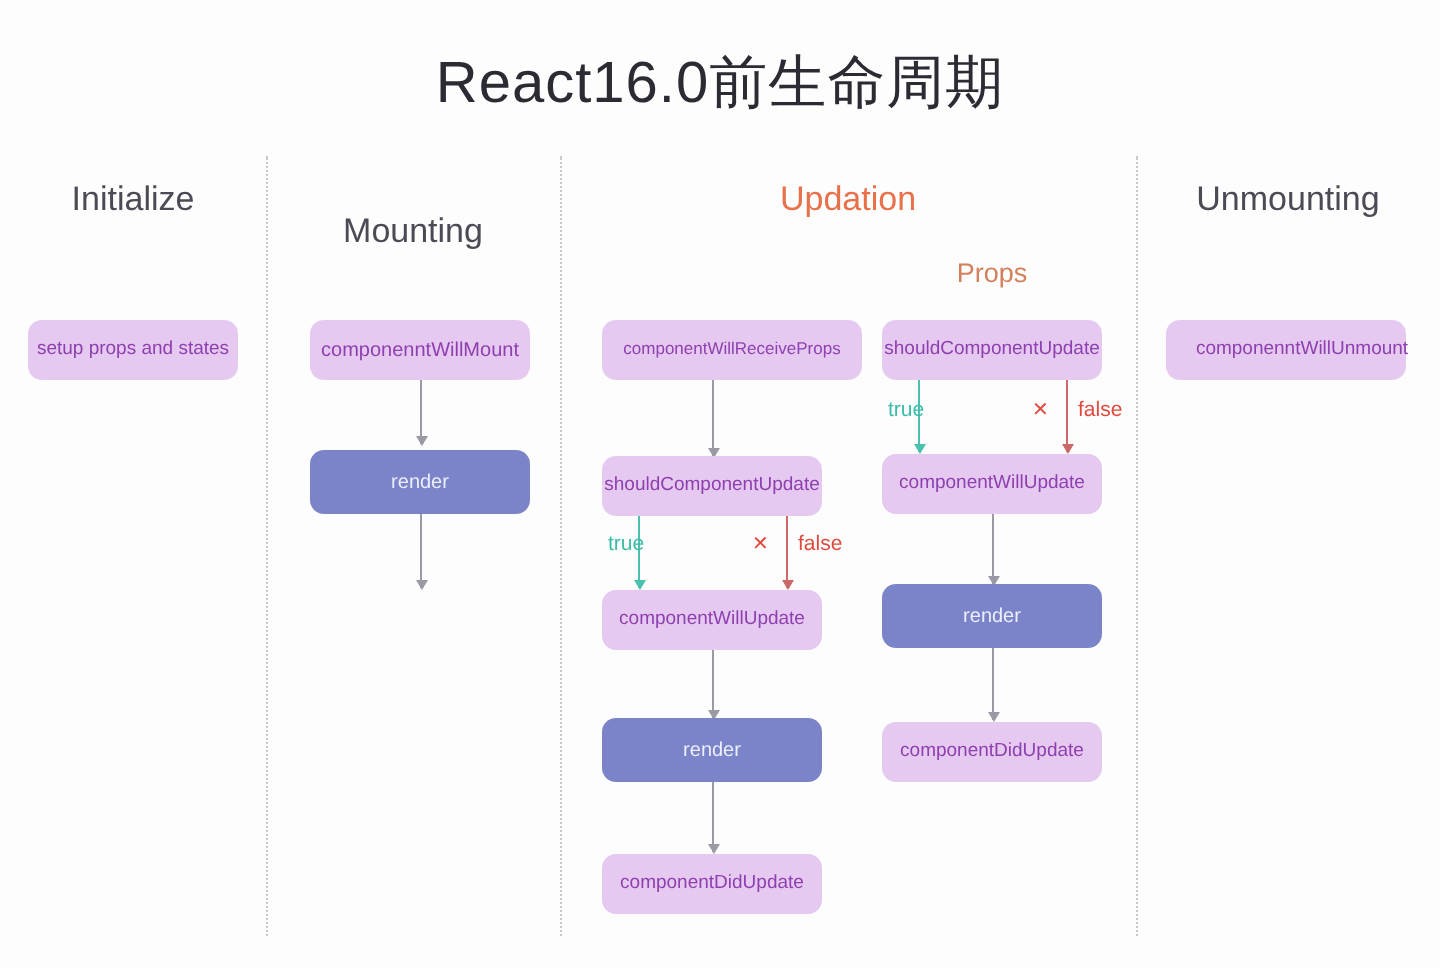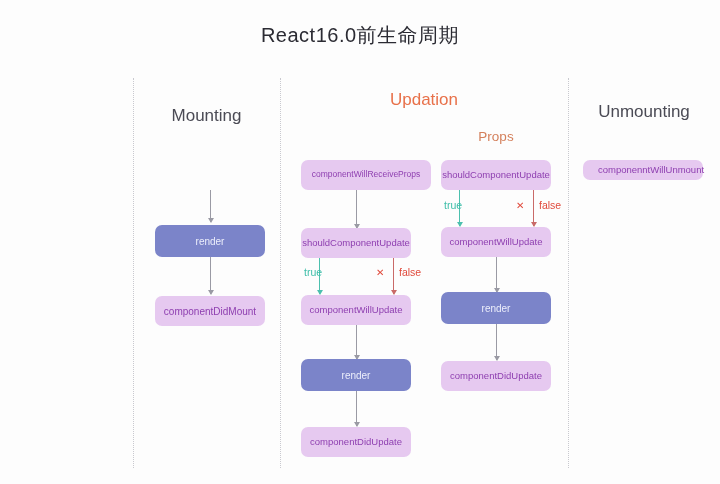--- a/index.html
+++ b/index.html
@@ -18,21 +18,21 @@
     overflow: hidden;
   }
 
   
   #title {
     position: absolute;
     top: 22px;
     left: 0;
     width: 720px;
     text-align: center;
-    font-size: 20px;
+    font-size: 29px;
     color: #2b2b33;
     letter-spacing: 0.5px;
     white-space: nowrap;
   }
 
   
   .divider {
     position: absolute;
     top: 78px;
     width: 0px;
@@ -126,34 +126,36 @@
 <body>
 
 <div id="canvas">
 
   <div id="title">React16.0前生命周期</div>
 
   <div class="divider" style="left:133px;"></div>
   <div class="divider" style="left:280px;"></div>
   <div class="divider" style="left:568px;"></div>
 
+  <div class="phase-header" style="left:0px; top:90px; width:133px;">Initialize</div>
   <div class="phase-header" style="left:133px; top:106px; width:147px;">Mounting</div>
   <div class="phase-header accent" style="left:280px; top:90px; width:288px;">Updation</div>
-  <div class="phase-header" style="left:568px; top:102px; width:152px;">Unmounting</div>
+  <div class="phase-header" style="left:568px; top:90px; width:152px;">Unmounting</div>
 
   <div class="sub-header" style="left:286px; top:129px; width:140px;margin-top:37px;">Props</div>
   <div class="sub-header" style="left:426px; top:129px; width:140px;">Props</div>
 
+  <div class="node purple" style="left:14px; top:160px; width:105px; height:30px; font-size:9.5px;">setup props and states</div>
 
+  <div class="node purple" style="left:155px; top:160px; width:110px; height:30px; font-size:10px;">componenntWillMount</div>
   <div class="arrow" style="left:210px; top:190px; height:32px;"></div>
 
   <div class="node blue" style="left:155px; top:225px; width:110px; height:32px; font-size:10px;">render</div>
   <div class="arrow" style="left:210px; top:257px; height:37px;"></div>
 
-  <div class="node purple" style="left:155px; top:296px; width:110px; height:30px; font-size:10px;">componentDidMount</div>
 
   <div class="node purple" style="left:301px; top:160px; width:130px; height:30px; font-size:8.5px;">componentWillReceiveProps</div>
   <div class="arrow" style="left:356px; top:190px; height:38px;"></div>
 
   <div class="node purple" style="left:301px; top:228px; width:110px; height:30px; font-size:9.5px;">shouldComponentUpdate</div>
 
   <div class="arrow green" style="left:319px; top:258px; height:36px;"></div>
   <div class="branch-label true-label" style="left:304px; top:266px;">true</div>
 
   <div class="arrow red" style="left:393px; top:258px; height:36px;"></div>
@@ -178,15 +180,15 @@
   <div class="branch-label false-label" style="left:527px; top:199px;">false</div>
 
   <div class="node purple" style="left:441px; top:227px; width:110px; height:30px; font-size:9.5px;">componentWillUpdate</div>
   <div class="arrow" style="left:496px; top:257px; height:35px;"></div>
 
   <div class="node blue" style="left:441px; top:292px; width:110px; height:32px; font-size:10px;">render</div>
   <div class="arrow" style="left:496px; top:324px; height:36px;"></div>
 
   <div class="node purple" style="left:441px; top:361px; width:110px; height:30px; font-size:9.5px;">componentDidUpdate</div>
 
-  <div class="node purple" style="left:583px; top:160px; width:120px; height:20px; font-size:9.5px;padding-left:20px;">componenntWillUnmount</div>
+  <div class="node purple" style="left:583px; top:160px; width:120px; height:30px; font-size:9.5px;padding-left:20px;">componenntWillUnmount</div>
 
 </div>
 
 </body></html>

